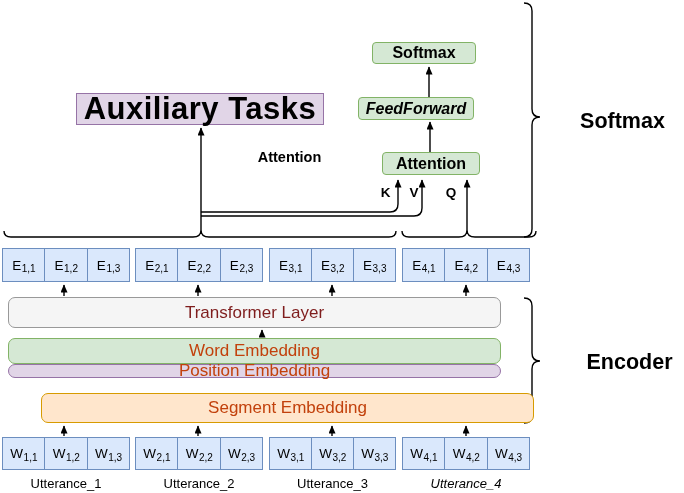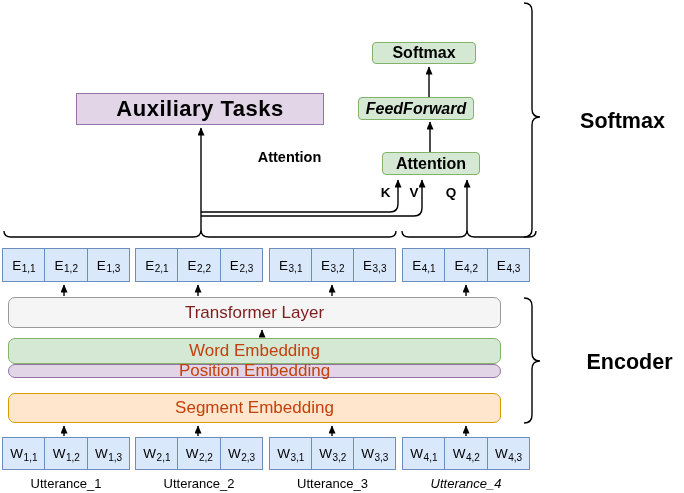--- a/index.html
+++ b/index.html
@@ -14,21 +14,21 @@
   .abs{position:absolute;box-sizing:border-box;}
 
   .gbox{
     background:var(--green-fill,#d5e8d4);border:1px solid var(--green-stroke,#82b366);
     border-radius:4px;display:flex;align-items:center;justify-content:center;
     font-weight:bold;font-size:16px;z-index:2;
   }
   .auxbox{
     background:var(--purple-fill,#e1d5e7);border:1px solid var(--purple-stroke,#9673a6);
     display:flex;align-items:center;justify-content:center;
-    font-weight:bold;font-size:22px;letter-spacing:.5px;z-index:2;
+    font-weight:bold;font-size:31px;letter-spacing:.5px;z-index:2;
   }
   .kvq{font-weight:bold;font-size:13.5px;text-align:center;z-index:2;}
   .ctx{
     font-weight:bold;font-size:14.5px;line-height:17.5px;text-align:center;z-index:2;
   }
   .bracelabel{font-weight:bold;font-size:21.5px;text-align:center;z-index:2;}
 
   .stack{
     left:8px;width:493px;border-radius:7px;display:flex;align-items:center;justify-content:center;
     font-size:17px;z-index:2;color:#c2410c;
@@ -102,21 +102,21 @@
   <div class="abs ctx" style="left:213px;top:149px;width:153px;">
     <div>Attention</div>
   </div>
 
   <div class="abs bracelabel" style="left:560px;top:109px;width:125px;">Softmax</div>
   <div class="abs bracelabel" style="left:567px;top:350px;width:125px;">Encoder</div>
 
   <div class="abs stack transformer" style="top:297px;height:31px;">Transformer Layer</div>
   <div class="abs stack word" style="top:338px;height:26px;">Word Embedding</div>
   <div class="abs stack position" style="top:364px;height:14px;">Position Embedding</div>
-  <div class="abs stack segment" style="top:393px;height:30px;">Segment Embedding</div>
+  <div class="abs stack segment" style="top:393px;height:30px;margin-left:33px;">Segment Embedding</div>
 
   <div class="abs cellgroup" style="left:2px;top:248px;width:128px;height:34px;">
       <div class="cell">
         <span class="base">E</span>
         <span class="sub">1,1</span>
       </div>
       <div class="cell">
         <span class="base">E</span>
         <span class="sub">1,2</span>
       </div>

